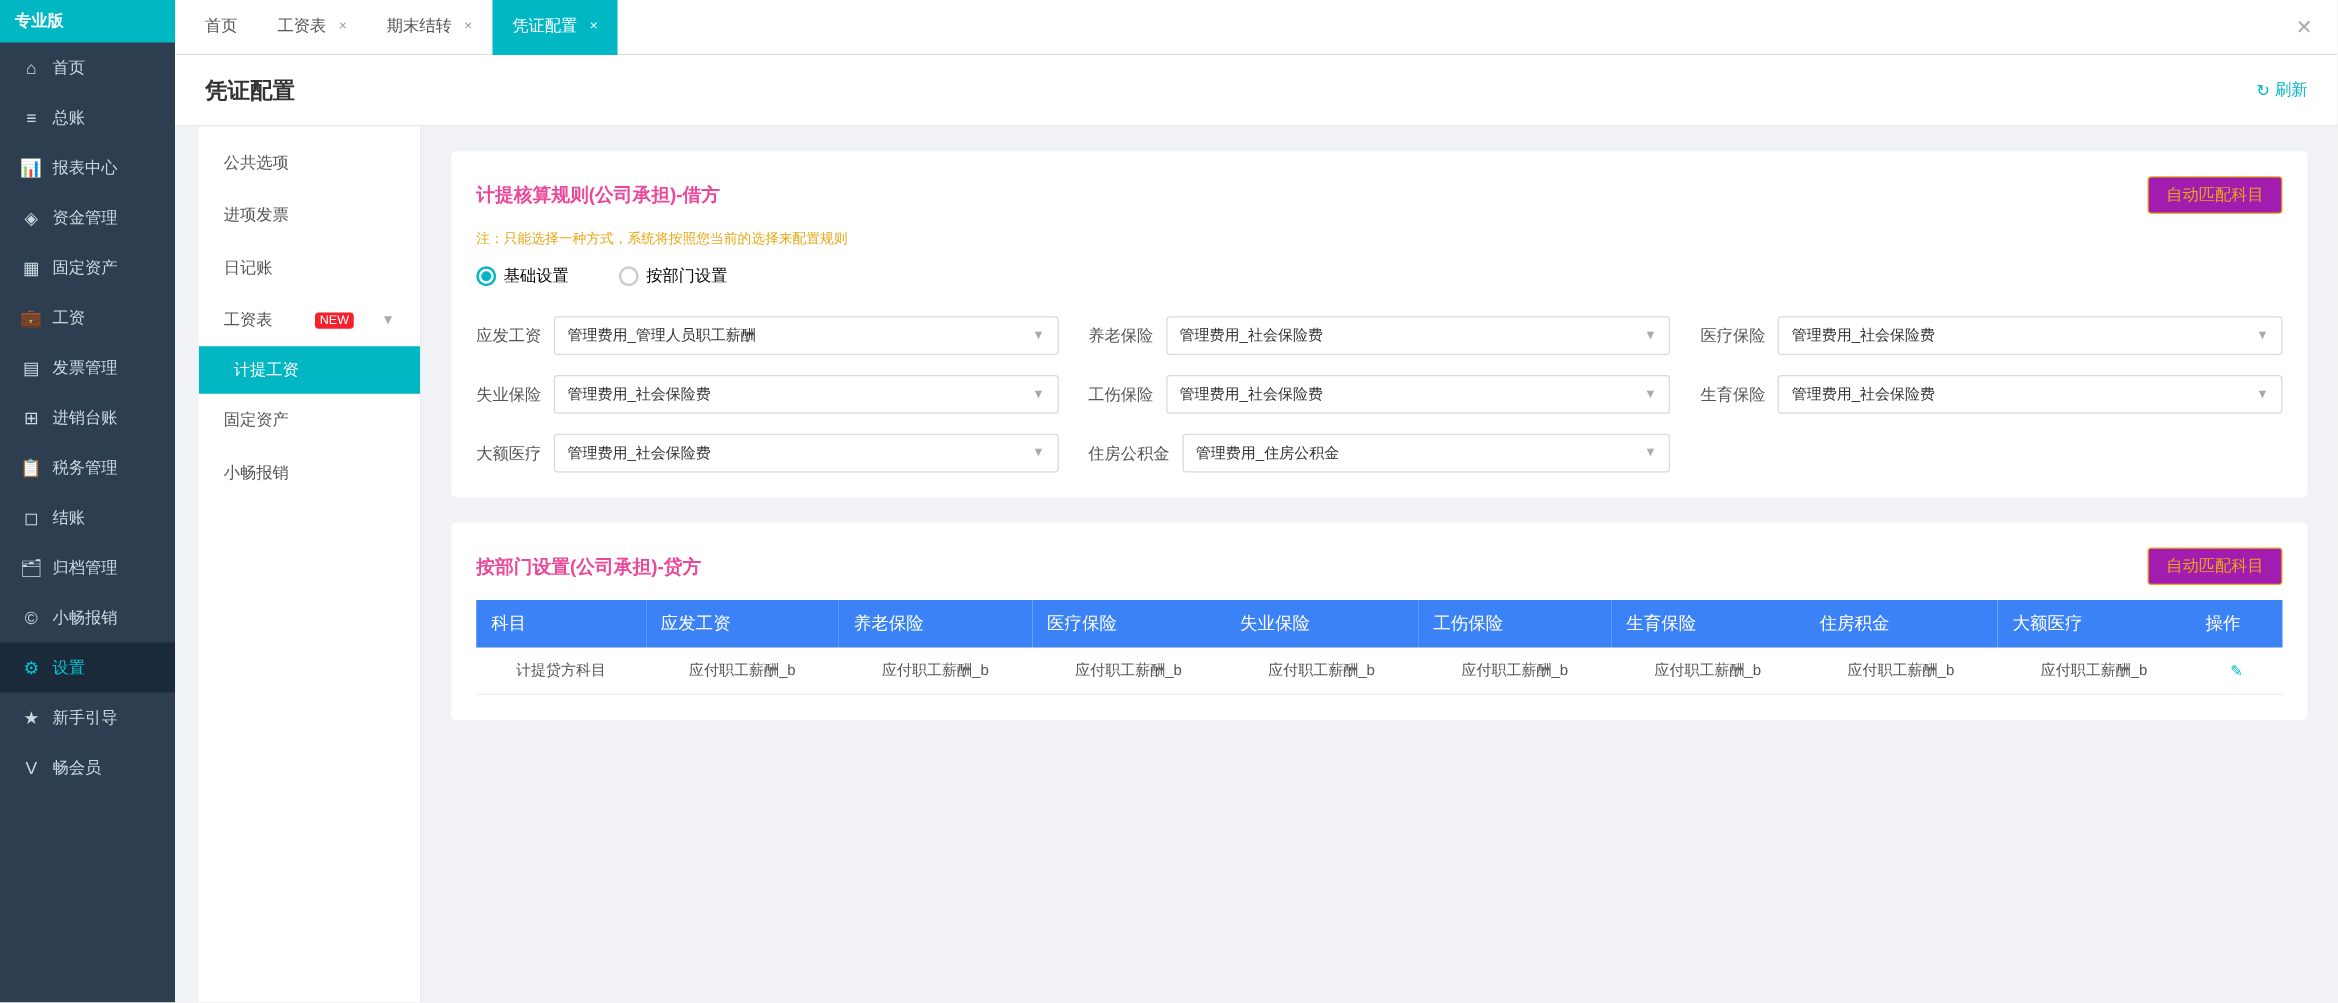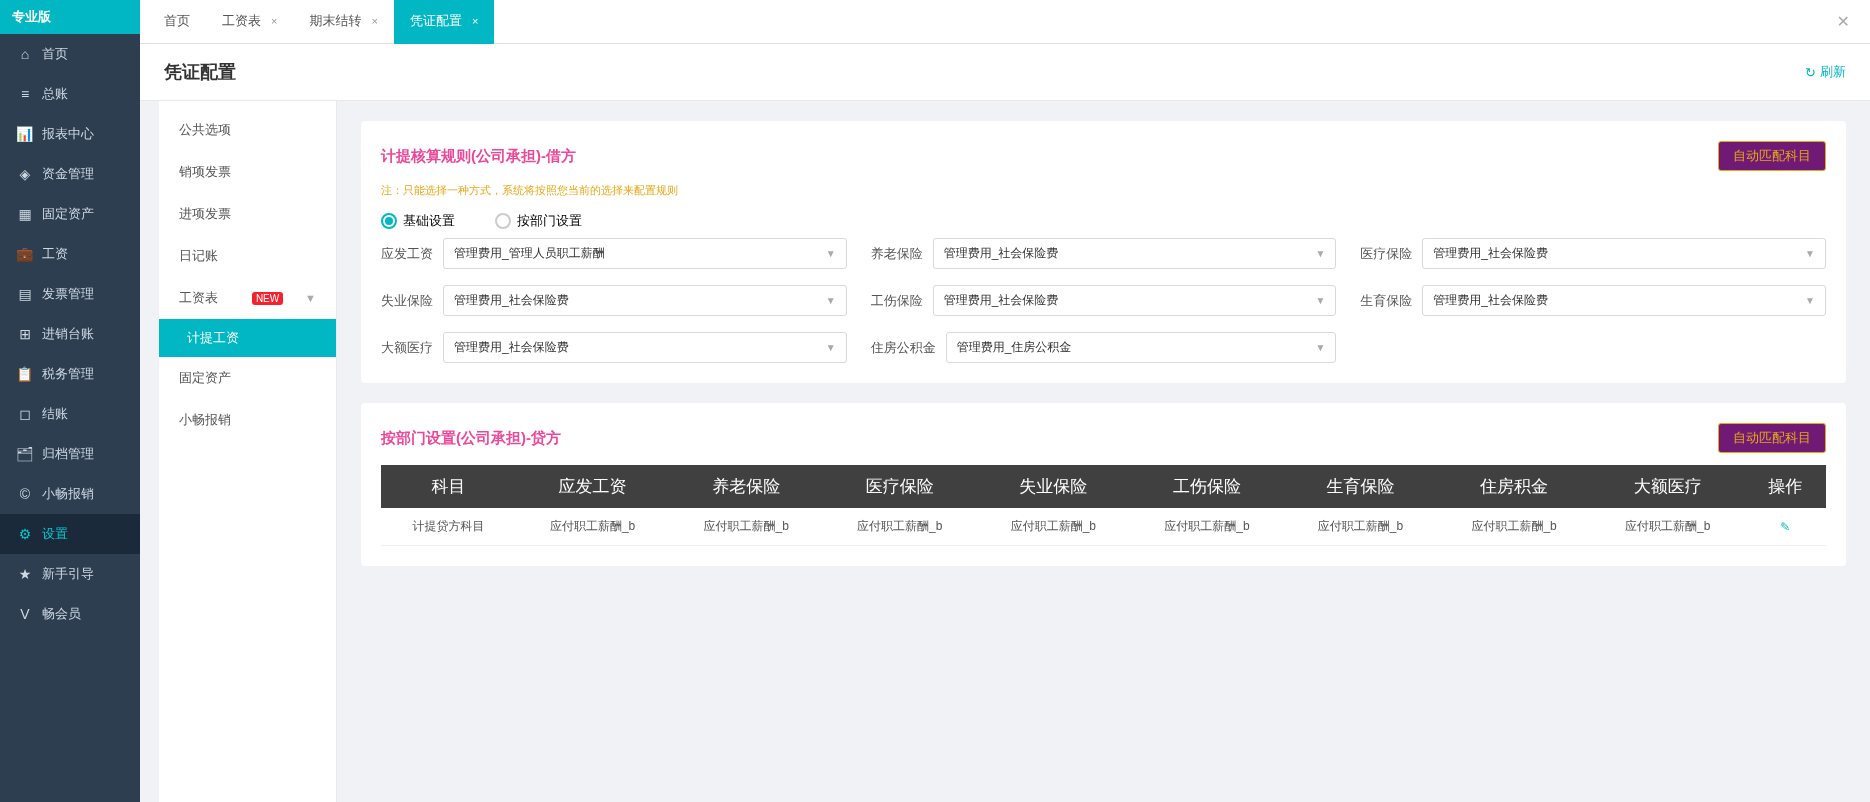--- a/index.html
+++ b/index.html
@@ -169,39 +169,39 @@
       margin-bottom: 12px;
     }
     .section-title {
       font-size: 15px;
       font-weight: bold;
       color: #ec4899;
     }
     .auto-match-btn {
       border: 1px solid #e6a817;
       color: #e6a817;
-      background: #701a75;
+      background: #a21caf;
       padding: 5px 14px;
       border-radius: 3px;
       cursor: pointer;
       font-size: 13px;
     }
 
     .warning-text {
       color: #e6a817;
       font-size: 11px;
       margin-bottom: 14px;
     }
 
     
     .radio-group {
       display: flex;
       align-items: center;
       gap: 40px;
-      margin-bottom: 8px;
+      margin-bottom: 23px;
     }
     .radio-item {
       display: flex;
       align-items: center;
       gap: 6px;
       cursor: pointer;
     }
     .radio-circle {
       width: 16px;
       height: 16px;
@@ -265,25 +265,25 @@
       font-size: 12px;
     }
 
     
     .data-table {
       width: 100%;
       border-collapse: collapse;
       margin-top: 0;
     }
     .data-table th {
-      background: #404040;
+      background: #3b82f6;
       color: white;
       padding: 10px 12px;
-      text-align: center;
-      font-size: 17px;
+      text-align: left;
+      font-size: 14px;
       font-weight: normal;
     }
     .data-table td {
       padding: 10px 12px;
       text-align: center;
       border-bottom: 1px solid #f0f0f0;
       font-size: 12px;
       color: #555;
     }
 
@@ -385,23 +385,20 @@
       <span>↻</span>
       <span>刷新</span>
     </div>
   </div>
 
   <div class="content-area">
 
     <div class="left-nav scrollbar-thin">
       <div class="left-nav-item">
         <span>公共选项</span>
-      </div>
-      <div class="left-nav-item">
-        <span>销项发票</span>
       </div>
       <div class="left-nav-item">
         <span>进项发票</span>
       </div>
       <div class="left-nav-item">
         <span>日记账</span>
       </div>
       <div class="left-nav-item" style="position:relative;">
         <span>工资表</span>
         <span class="new-badge">NEW</span>

